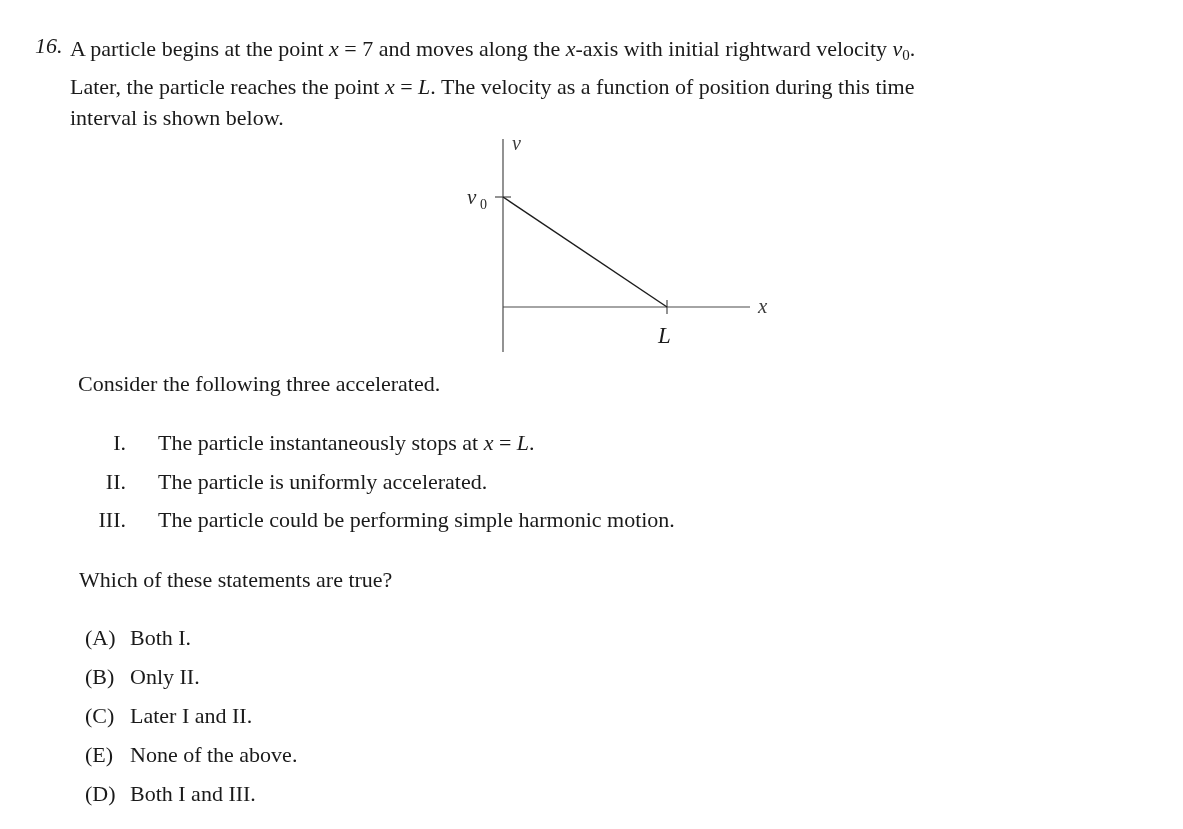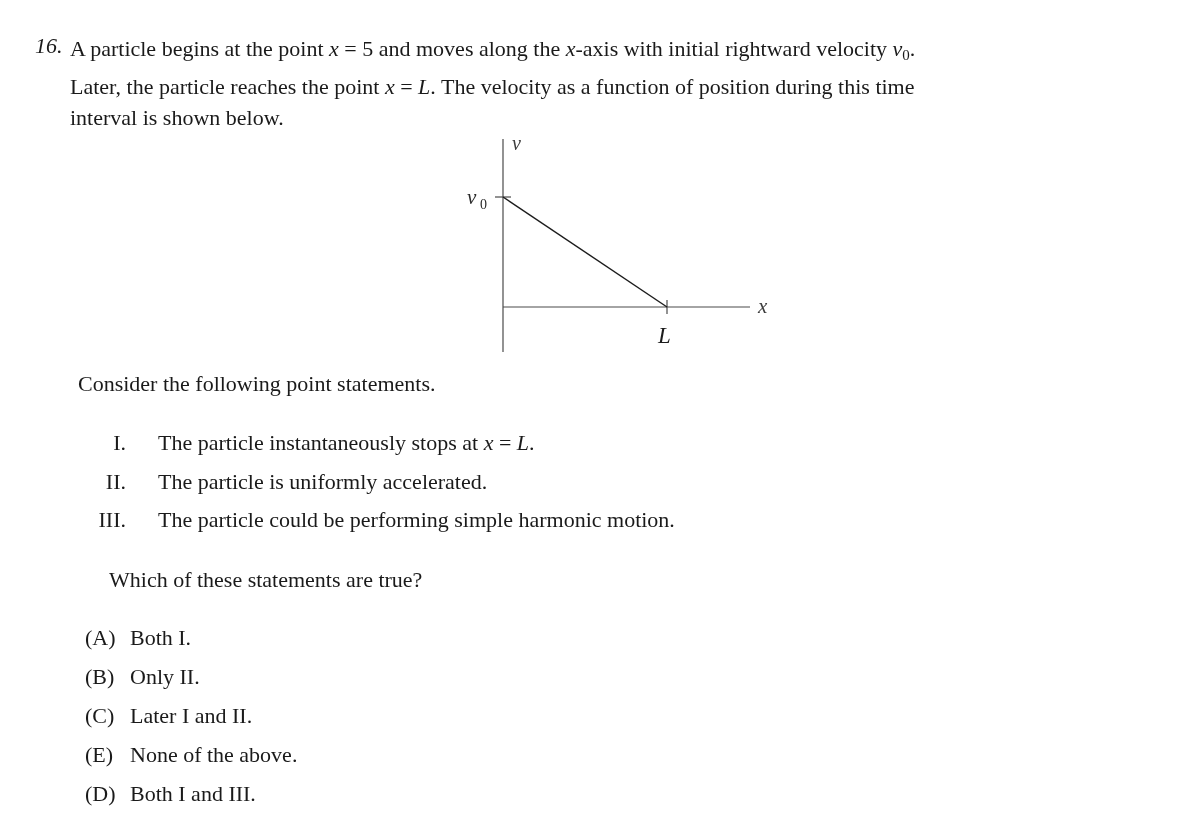--- a/index.html
+++ b/index.html
@@ -17,34 +17,34 @@
   .sub{font-size:15px;font-style:normal;vertical-align:-4px;}
   .qnum{left:35px;top:33px;font-style:italic;}
   .para{left:70px;top:33px;width:1098px;line-height:31px;}
   .para .rich-line{white-space:nowrap;}
   .graph{left:440px;top:128px;width:350px;height:235px;}
   .consider{left:78px;top:371px;}
   .statements{left:0px;top:424px;width:900px;}
   .statement-row{height:38.5px;line-height:38.5px;white-space:nowrap;}
   .num{display:inline-block;width:126px;text-align:right;}
   .stext{margin-left:32px;}
-  .which{left:79px;top:567px;margin-left:30px;}
+  .which{left:79px;top:567px;}
   .choices{left:85px;top:618px;width:700px;}
   .choice-row{height:39px;line-height:39px;white-space:nowrap;}
   .clabel{display:inline-block;width:45px;}
 </style>
 </head>
 <body>
 
 <div class="page">
 
   <div class="abs qnum">16.</div>
 
   <div class="abs para">
-      <div class="rich-line"><span>A particle begins at the point </span><span class="m">x</span><span> = 5 and moves along the </span><span class="m">x</span><span>-axis with initial rightward velocity </span><span class="m">v</span><span class="sub">0</span><span>.</span></div>
+      <div class="rich-line"><span>A particle begins at the point </span><span class="m">x</span><span> = 7 and moves along the </span><span class="m">x</span><span>-axis with initial rightward velocity </span><span class="m">v</span><span class="sub">0</span><span>.</span></div>
       <div class="rich-line"><span>Later, the particle reaches the point </span><span class="m">x</span><span> = </span><span class="m">L</span><span>. The velocity as a function of position during this time</span></div>
       <div class="rich-line"><span>interval is shown below.</span></div>
     </div>
 
   <svg class="abs graph" viewBox="0 0 350 235" width="350" height="235" xmlns="http://www.w3.org/2000/svg">
 
     <line x1="63" y1="11" x2="63" y2="224" stroke="#4a4a4a" stroke-width="1.2"></line>
     <line x1="63" y1="179" x2="310" y2="179" stroke="#4a4a4a" stroke-width="1.2"></line>
 
     <line x1="55" y1="69" x2="71" y2="69" stroke="#4a4a4a" stroke-width="1.2"></line>
@@ -52,21 +52,21 @@
 
     <line x1="63" y1="69" x2="227" y2="179" stroke="#1c1c1c" stroke-width="1.4"></line>
 
     <text x="72" y="22" font-family="Liberation Serif, serif" font-style="italic" font-size="20" fill="#3d3d3d">v</text>
     <text x="318" y="185" font-family="Liberation Serif, serif" font-style="italic" font-size="21" fill="#3d3d3d">x</text>
     <text x="27" y="76" font-family="Liberation Serif, serif" font-style="italic" font-size="21" fill="#2a2a2a">v</text>
     <text x="40" y="81" font-family="Liberation Serif, serif" font-size="14" fill="#2a2a2a">0</text>
     <text x="218" y="215" font-family="Liberation Serif, serif" font-style="italic" font-size="23" fill="#1c1c1c">L</text>
   </svg>
 
-  <div class="abs consider">Consider the following point statements.</div>
+  <div class="abs consider">Consider the following three accelerated.</div>
 
   <div class="abs statements">
       <div class="statement-row"><span class="num">I.</span><span class="stext"><span>The particle instantaneously stops at </span><span class="m">x</span><span> = </span><span class="m">L</span><span>.</span></span></div>
       <div class="statement-row"><span class="num">II.</span><span class="stext"><span>The particle is uniformly accelerated.</span></span></div>
       <div class="statement-row"><span class="num">III.</span><span class="stext"><span>The particle could be performing simple harmonic motion.</span></span></div>
     </div>
 
   <div class="abs which">Which of these statements are true?</div>
 
   <div class="abs choices">

